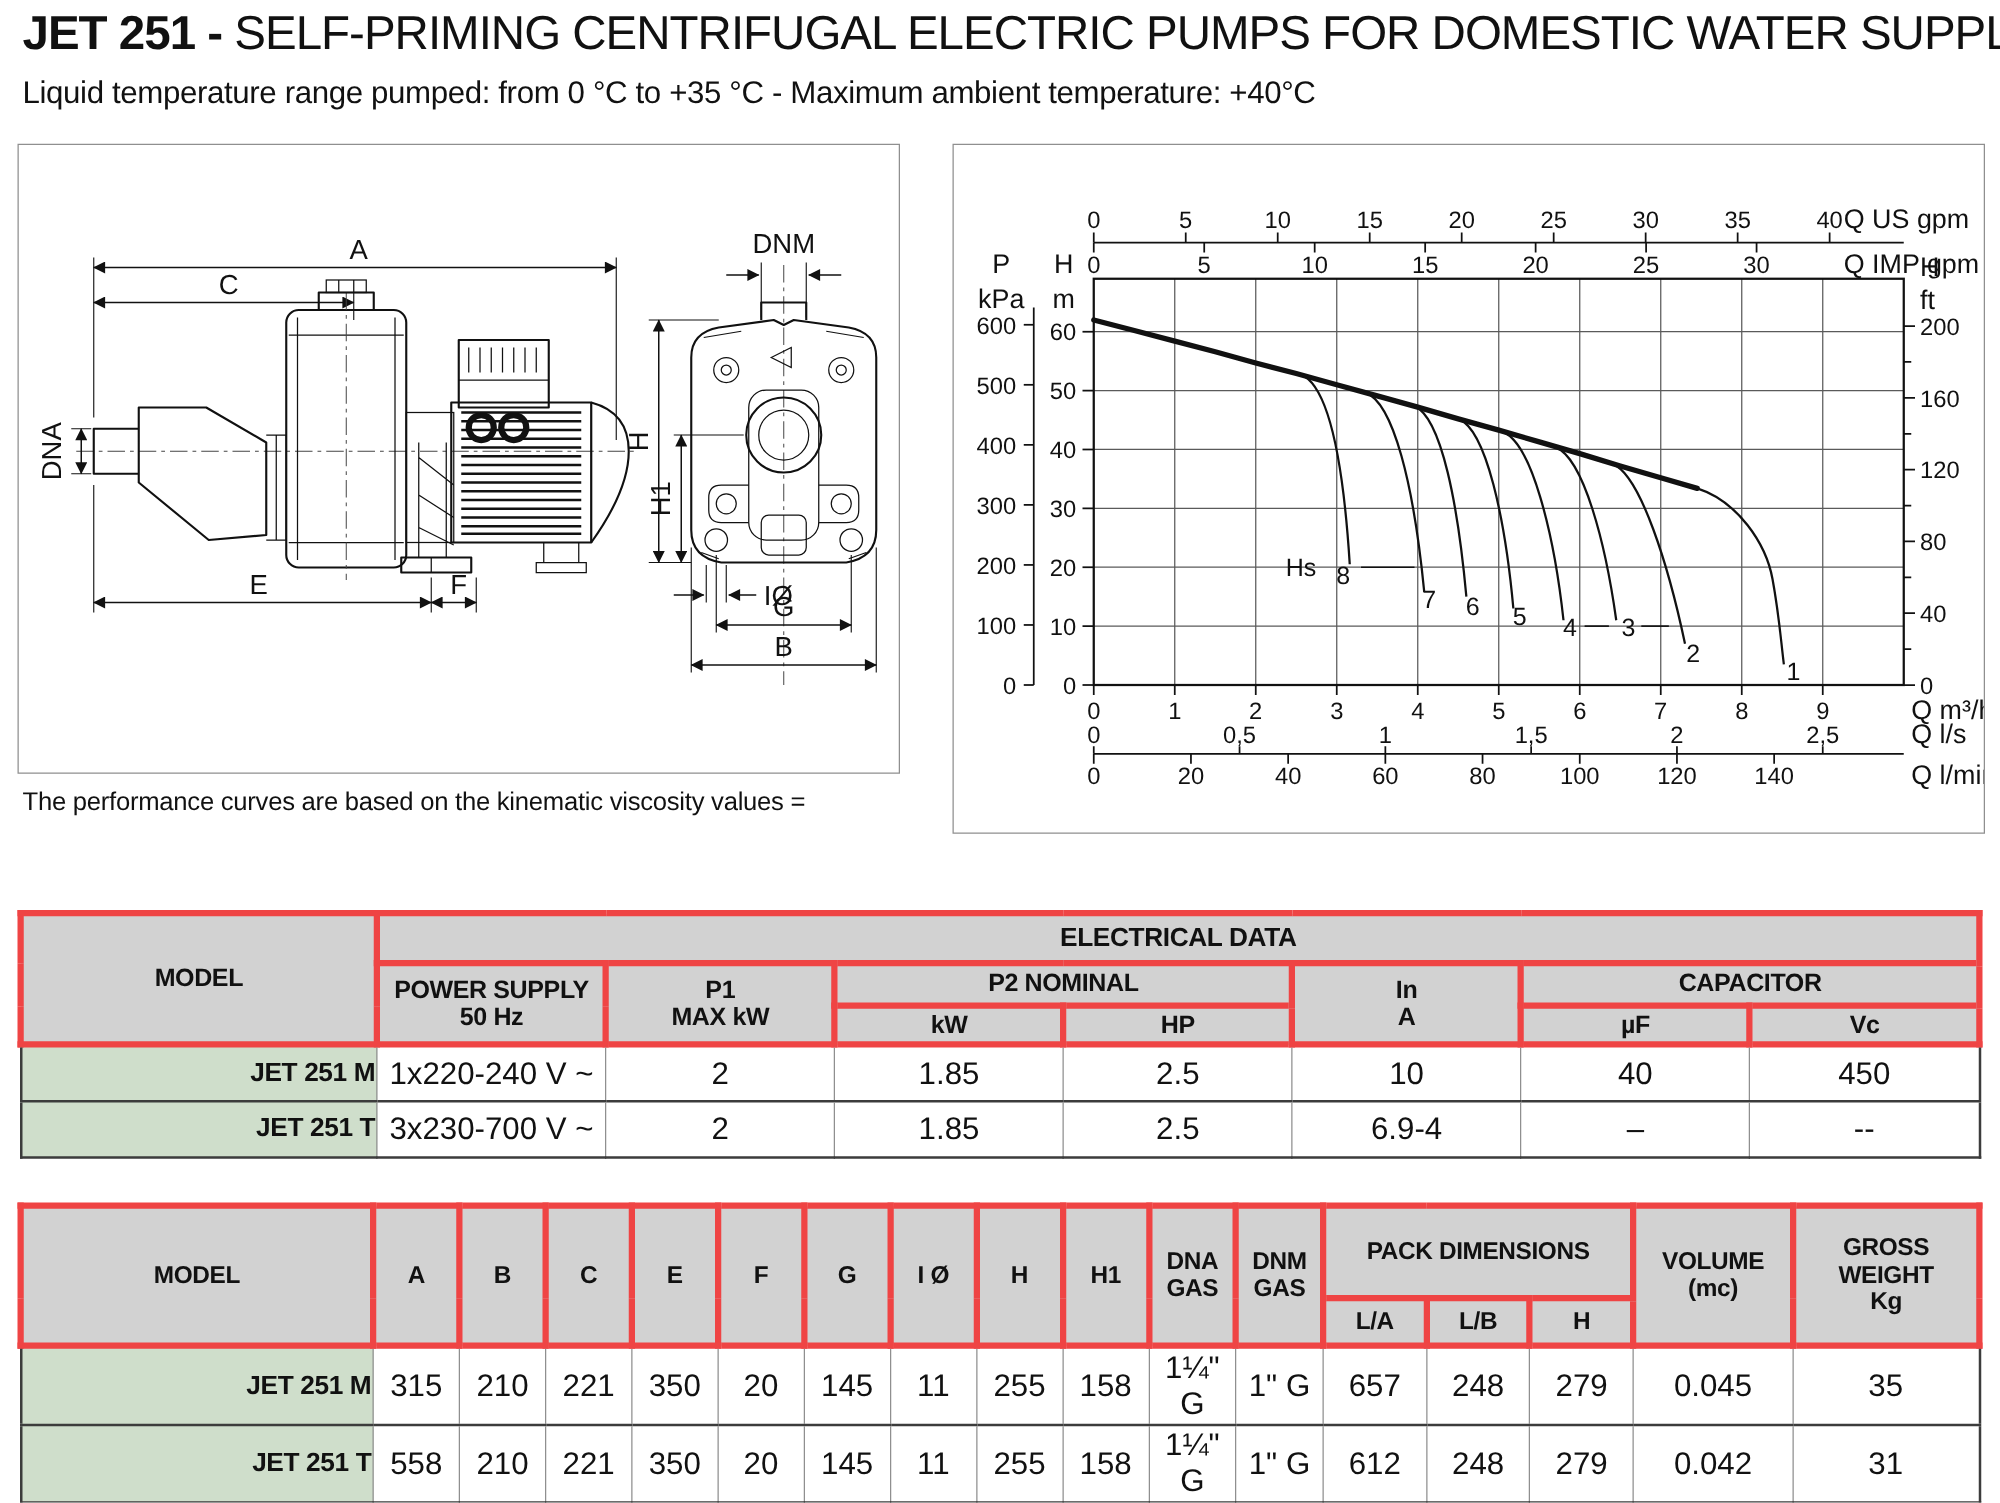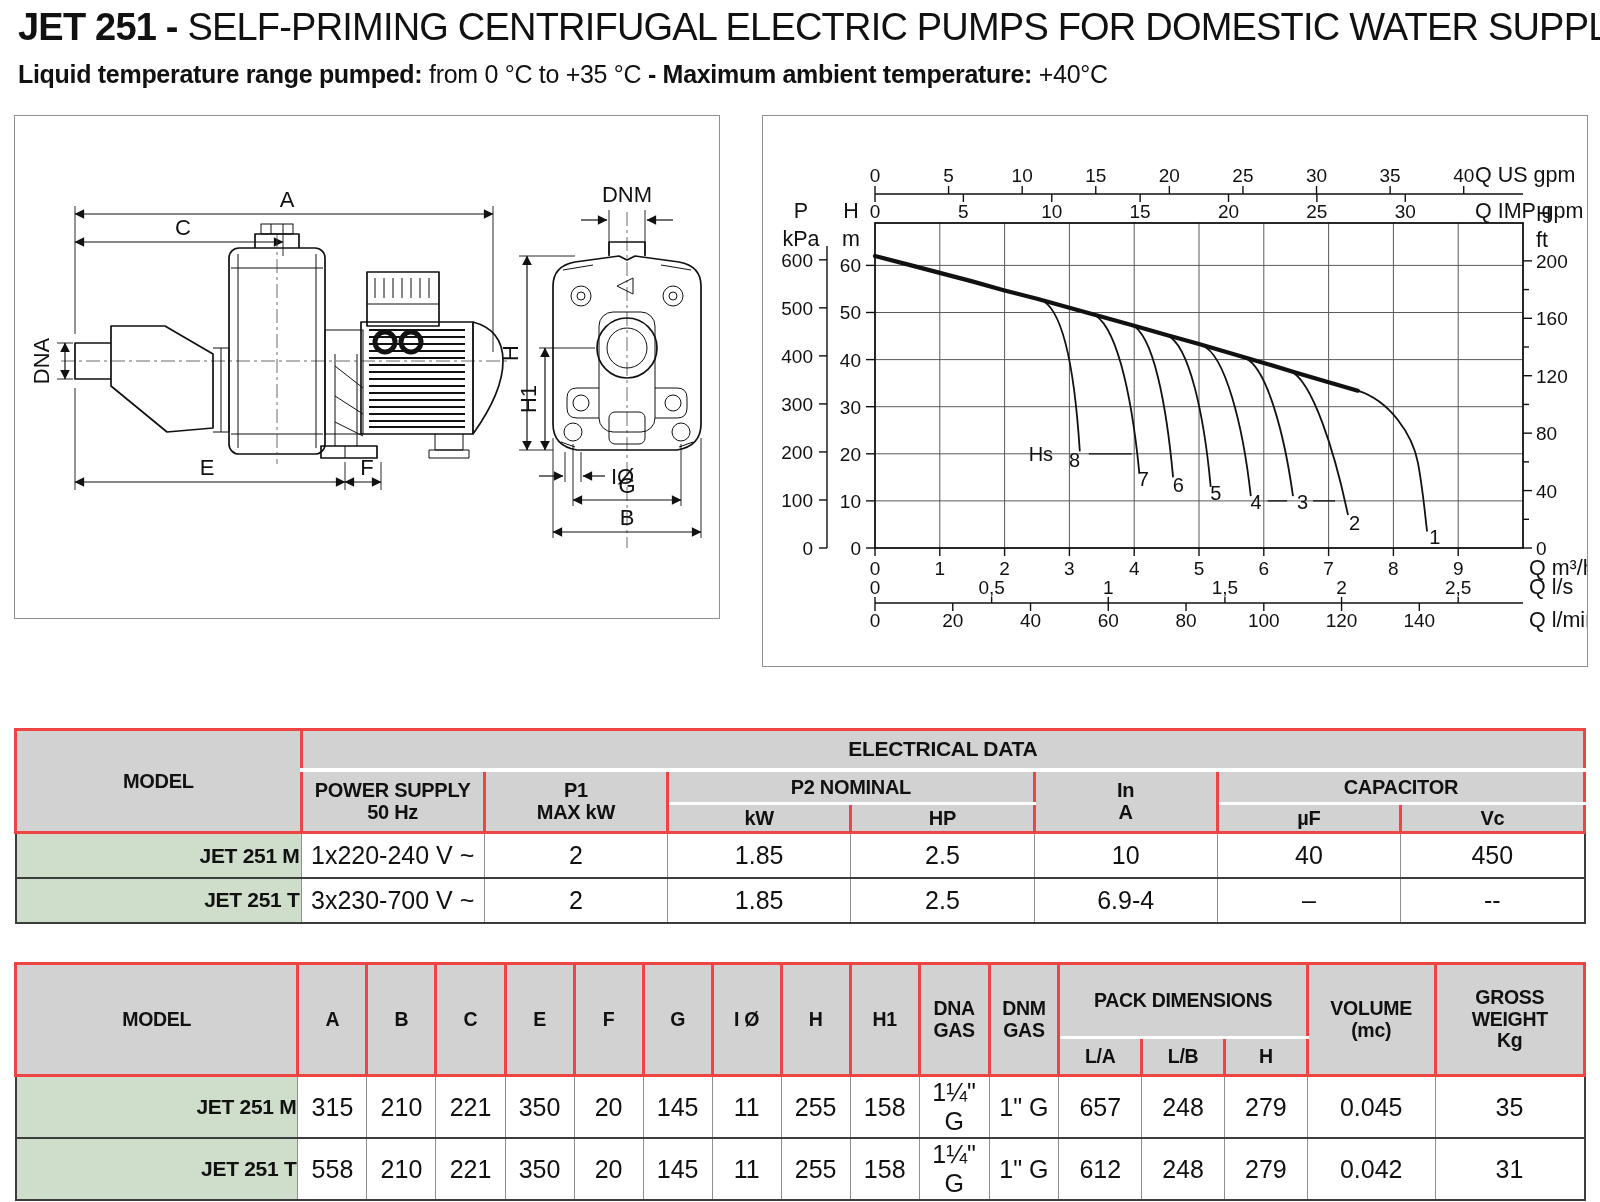--- a/index.html
+++ b/index.html
@@ -2,21 +2,21 @@
 <html><head>
 <meta charset="utf-8">
 <style>
   html,body{margin:0;padding:0;background:#ffffff;}
   body{width:1600px;height:1202px;position:relative;font-family:"Liberation Sans",sans-serif;color:#111;overflow:hidden;}
   .abs{position:absolute;}
   .title{left:18px;top:6px;font-size:38px;letter-spacing:-0.8px;white-space:nowrap;}
   .title .tb{font-weight:700;}
   .title .tr{font-weight:400;}
   .subtitle{left:18px;top:60px;font-size:25px;letter-spacing:-0.3px;white-space:nowrap;}
-  .subtitle .b{font-weight:700;}
+  .subtitle .b{font-weight:400;}
   .panel{border:1px solid #8f8f8f;background:#fff;}
   #drawing-panel{left:14px;top:115px;width:704px;height:502px;}
   #chart-panel{left:762px;top:115px;width:824px;height:550px;}
   .note{left:18px;top:627px;width:740px;font-size:20.5px;line-height:1.42;letter-spacing:-0.2px;}
 
   
   .out{fill:none;stroke:#111;stroke-width:1.7;stroke-linejoin:round;}
   .thin{fill:none;stroke:#111;stroke-width:1;}
   .fin{fill:none;stroke:#111;stroke-width:2;}
   .dim{stroke:#111;stroke-width:1.2;fill:none;}
@@ -30,21 +30,21 @@
   .ax{stroke:#111;stroke-width:1.4;fill:none;}
   .tk{font-size:19px;fill:#111;}
   .an{font-size:21.5px;fill:#111;}
   .clab{font-size:20px;fill:#111;}
   .main{fill:none;stroke:#111;stroke-width:4.2;stroke-linecap:round;stroke-linejoin:round;}
   .hs{fill:none;stroke:#111;stroke-width:1.8;}
   .hsl{stroke:#111;stroke-width:1.3;}
 
   
   table.dt{border-collapse:collapse;table-layout:fixed;width:1572px;background:#fff;border:2.5px solid #3c3c3c;}
-  table.dt th{background:#d2d2d2;border:3px solid #ef4444;font-weight:700;font-size:20px;letter-spacing:-0.3px;padding:2px 0;line-height:1.12;text-align:center;}
+  table.dt th{background:#d2d2d2;border:5px solid #ef4444;font-weight:700;font-size:20px;letter-spacing:-0.3px;padding:2px 0;line-height:1.12;text-align:center;}
   table.dt td{border:1px solid #8f8f8f;border-top:2px solid #3c3c3c;font-size:25px;text-align:center;background:#fff;}
   table.dt .sec{font-size:21px;border-bottom:4px solid #ffffff;}
   table.dt .sub{border-bottom:3px solid #ffffff;margin-top:36px;}
   table.dt .model-cell{background:#cfdecb;text-align:right;padding-left:13px;font-weight:700;font-size:21px;letter-spacing:-0.3px;}
   #electrical-table{left:14px;top:728px;}
   #electrical-table thead tr:nth-child(1){height:40px;}
   #electrical-table thead tr:nth-child(2){height:34px;}
   #electrical-table thead tr:nth-child(3){height:28px;}
   #electrical-table tbody tr{height:45px;}
   #dimensions-table{left:14px;top:962px;}
@@ -366,20 +366,21 @@
       <text x="539.6800000000001" y="392.84057971014494" text-anchor="middle" class="clab">3</text>
       <path d="M526.7 254.9 C 549.4 263.4, 572.1 337.8, 585.0 399.0" class="hs"></path>
       <text x="591.52" y="413.5652173913044" text-anchor="middle" class="clab">2</text>
       <path d="M594.8 274.7 C 627.2 285.0, 649.8 319.0, 655.0 347.2 C 660.2 375.5, 661.5 394.3, 664.1 415.5" class="hs"></path>
       <text x="671.8720000000001" y="427.69565217391306" text-anchor="middle" class="clab">1</text>
       <text x="277.88800000000003" y="344.7971014492754" text-anchor="middle" class="clab">Hs</text>
     </svg>
 </div>
 
 <div class="abs note">
+  <div>The performance curves are based on the kinematic viscosity values =</div>
 </div>
 
 <table class="dt abs" id="electrical-table">
   <colgroup>
     <col style="width:18.2%">
       <col style="width:11.68%">
       <col style="width:11.68%">
       <col style="width:11.68%">
     <col style="width:11.68%">
       <col style="width:11.68%">

